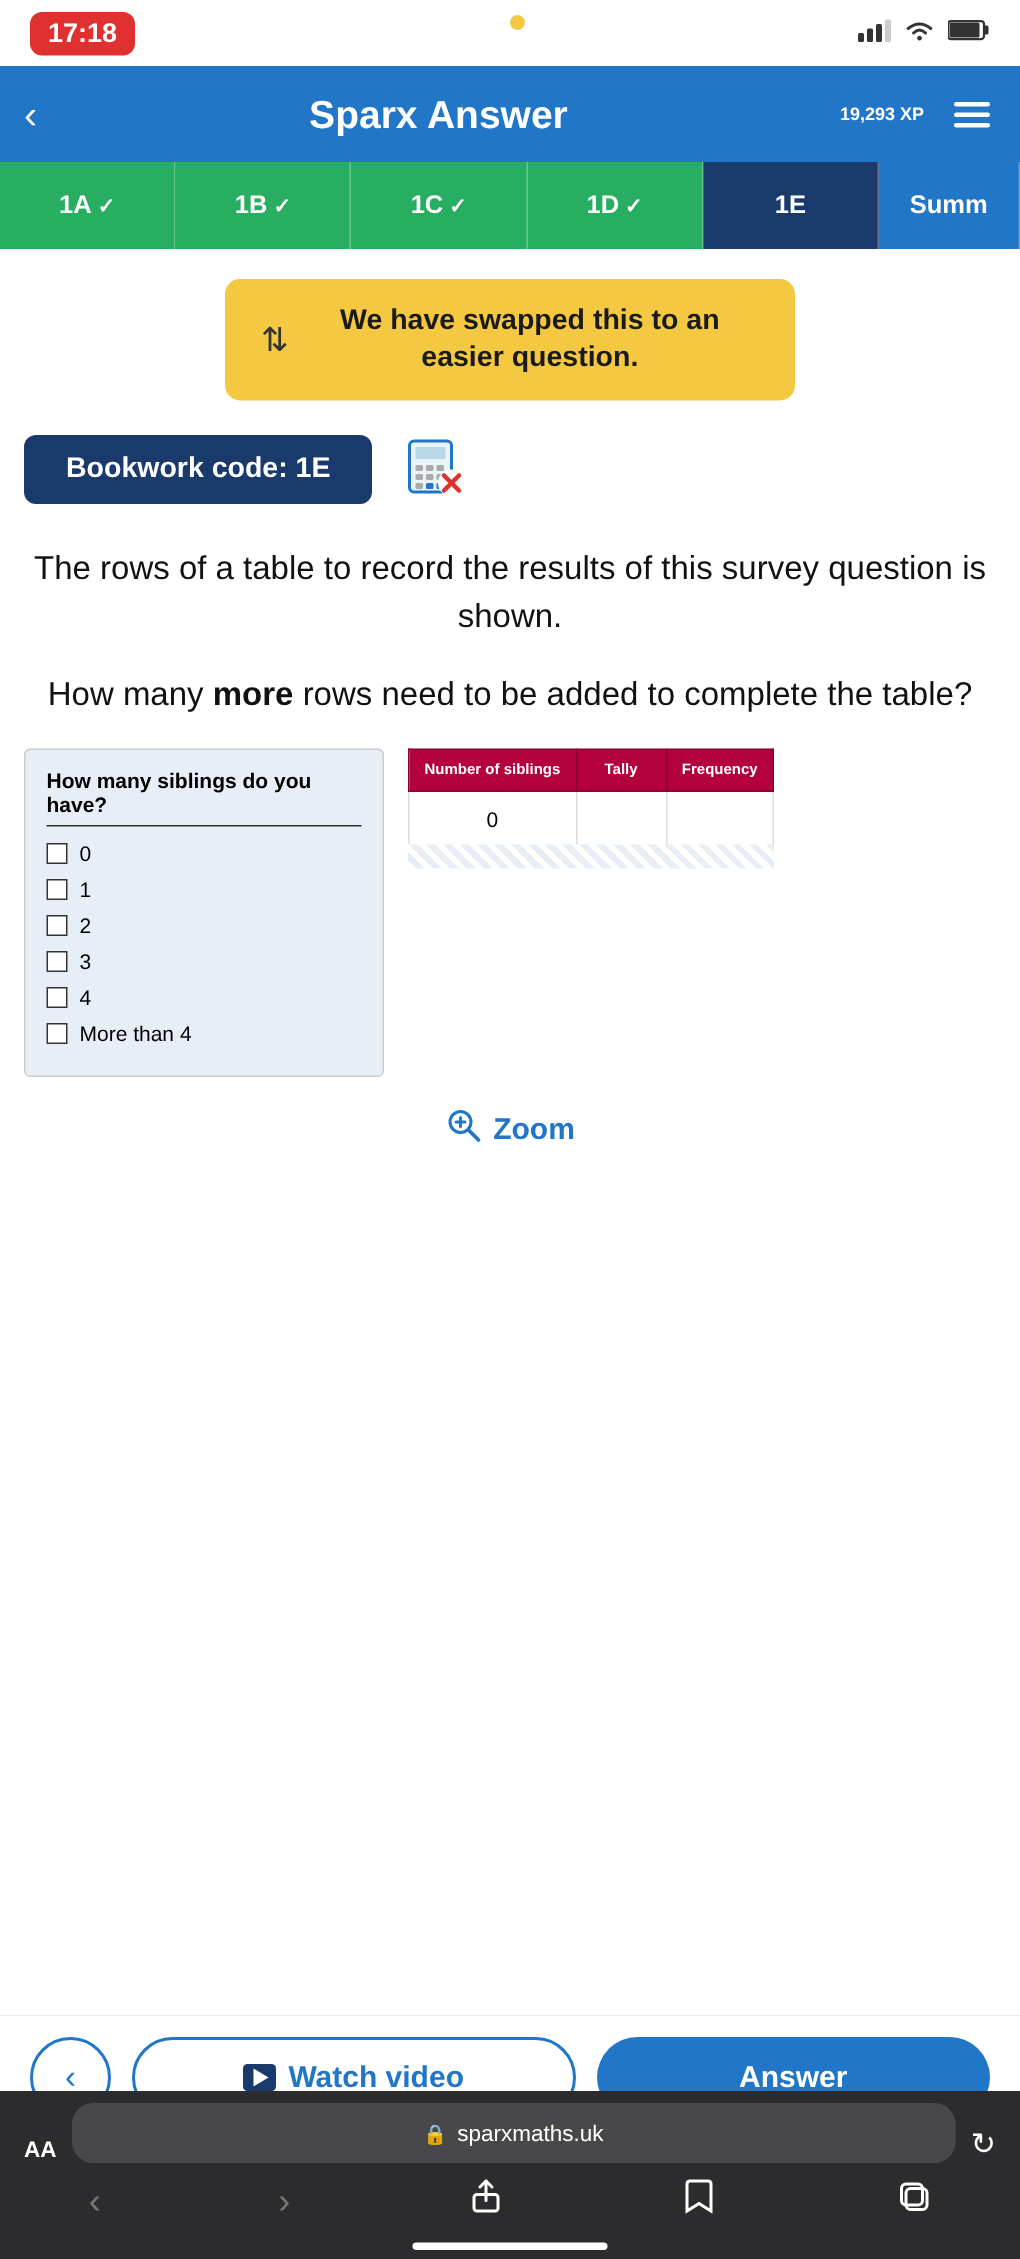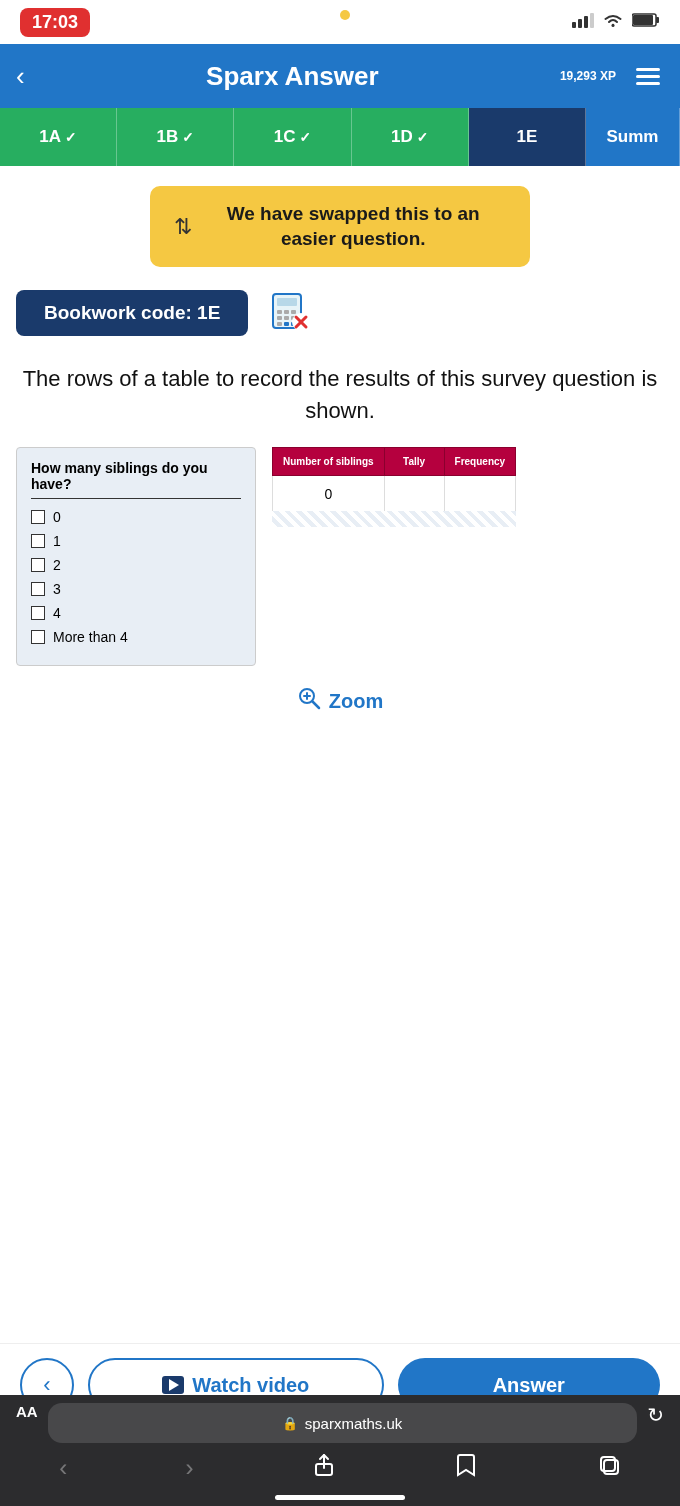--- a/index.html
+++ b/index.html
@@ -363,21 +363,21 @@
       bottom: 0;
       left: 0;
       width: 680px;
       background: #2c2c2e;
       display: flex;
       flex-direction: column;
     }
     .safari-url-area {
       padding: 8px 16px 0;
       display: flex;
-      align-items: flex-start;
+      align-items: flex-end;
       gap: 10px;
     }
     .safari-aa {
       color: #fff;
       font-size: 15px;
       font-weight: 600;
     }
     .safari-url-pill {
       flex: 1;
       background: #48484a;
@@ -418,21 +418,21 @@
       height: 5px;
       background: #fff;
       border-radius: 3px;
       margin: 0 auto 6px;
     }
   </style>
 </head>
 <body>
 
 <div class="status-bar">
-  <span class="status-time">17:03</span>
+  <span class="status-time">17:18</span>
   <div style="position:relative; width:10px; height:10px; background:#f5c842; border-radius:50%; position:absolute; top:10px; left:340px;"></div>
   <div class="status-icons">
     <span class="signal-icon">
       <svg width="22" height="16" viewBox="0 0 22 16">
         <rect x="0" y="10" width="4" height="6" rx="1" fill="#333"></rect>
         <rect x="6" y="7" width="4" height="9" rx="1" fill="#333"></rect>
         <rect x="12" y="4" width="4" height="12" rx="1" fill="#333"></rect>
         <rect x="18" y="1" width="4" height="15" rx="1" fill="#ccc"></rect>
       </svg>
     </span>
@@ -518,20 +518,23 @@
         <rect x="22" y="30" width="5" height="4" rx="1" fill="#2176c7"></rect>
 
         <circle cx="32" cy="30" r="9" fill="#fff"></circle>
         <line x1="27" y1="25" x2="37" y2="35" stroke="#e03030" stroke-width="3" stroke-linecap="round"></line>
         <line x1="37" y1="25" x2="27" y2="35" stroke="#e03030" stroke-width="3" stroke-linecap="round"></line>
       </svg>
     </div>
   </div>
 
   <p class="question-text">The rows of a table to record the results of this survey question is shown.</p>
+  <p class="question-text">
+    <span>How many </span><span class="bold">more</span><span> rows need to be added to complete the table?</span>
+  </p>
 
   <div class="survey-area">
 
     <div class="survey-form">
       <div class="survey-form-title">How many siblings do you have?</div>
       <div class="survey-option">
         <span class="survey-checkbox"></span>
         <span>0</span>
       </div>
       <div class="survey-option">

